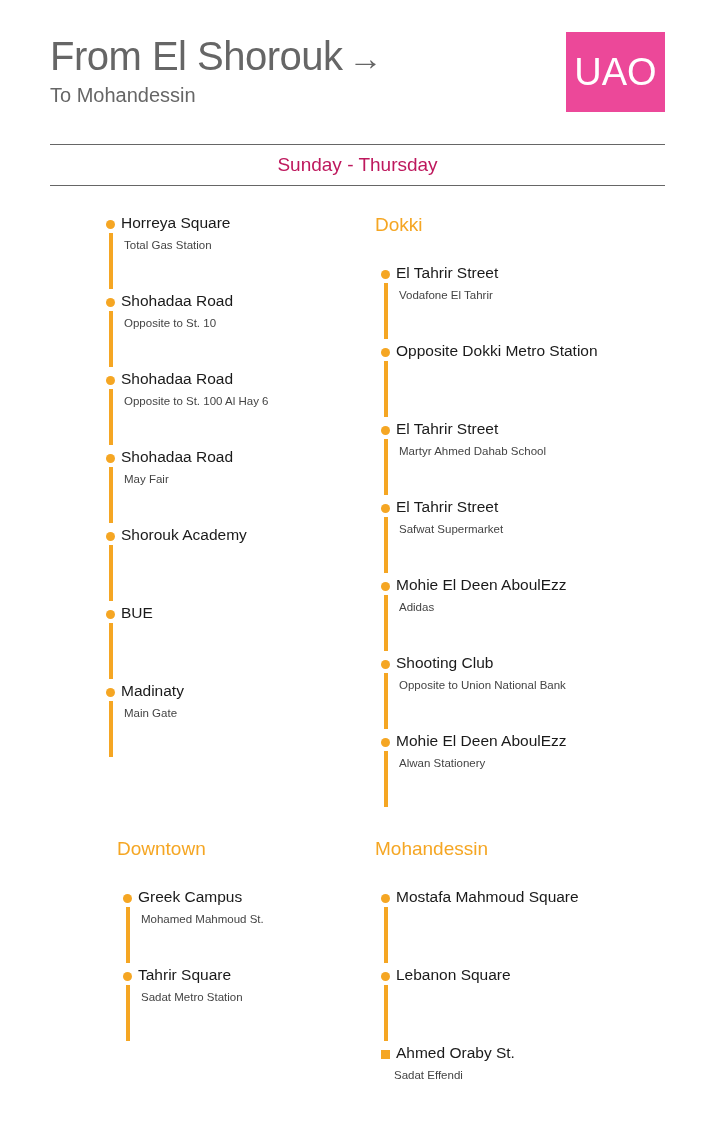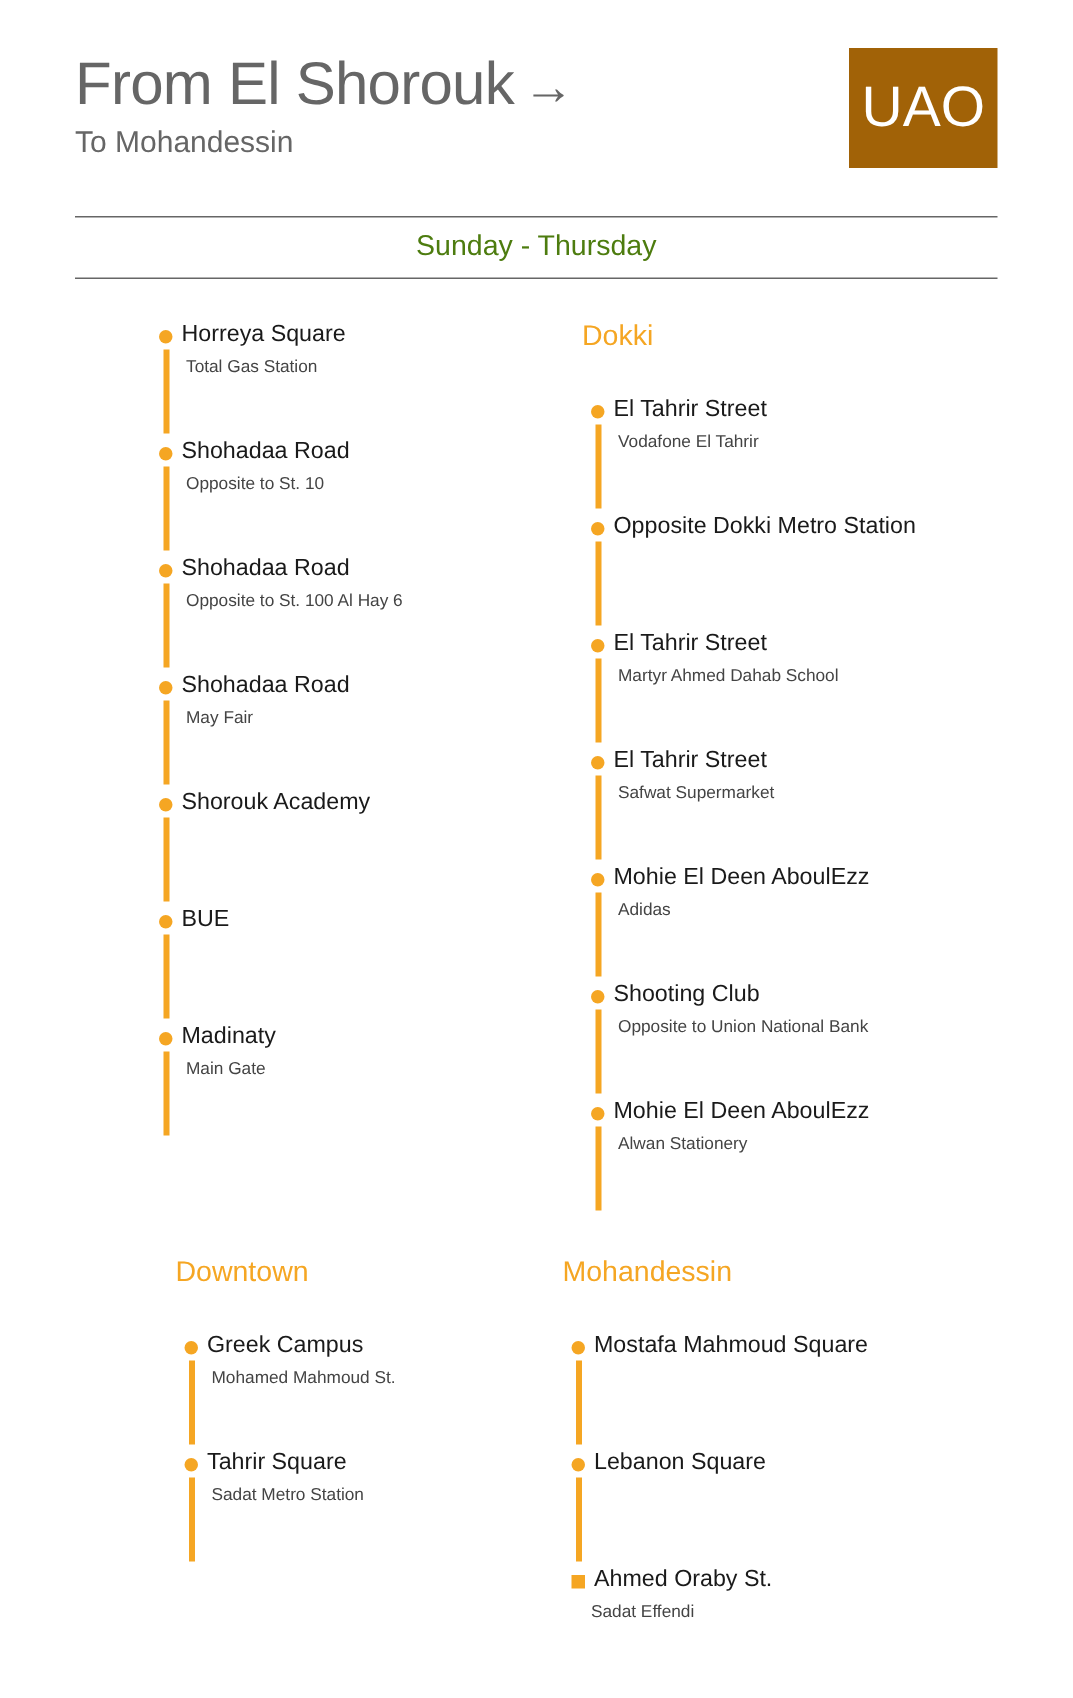--- a/index.html
+++ b/index.html
@@ -3,24 +3,24 @@
 <meta charset="utf-8">
 <style>
   * { box-sizing: border-box; margin: 0; padding: 0; }
   html, body { width: 715px; height: 1132px; background: #ffffff; }
   body { font-family: "Liberation Sans", "DejaVu Sans", sans-serif; color: #222; position: relative; overflow: hidden; }
 
   .header { position: absolute; left: 50px; top: 32px; width: 615px; height: 80px; }
   .title { position: absolute; left: 0; top: 2px; font-size: 40px; color: #666666; letter-spacing: -0.5px; white-space: nowrap; line-height: 44px; }
   .title .arrow { font-size: 34px; margin-left: 6px; color: #666; }
   .subtitle { position: absolute; left: 0; top: 50px; font-size: 20px; color: #666666; line-height: 26px; }
-  .logo { position: absolute; right: 0; top: 0; width: 99px; height: 80px; background: #a16207; color: #ffffff; font-size: 38px; display: flex; align-items: center; justify-content: center; letter-spacing: 0px; }
+  .logo { position: absolute; right: 0; top: 0; width: 99px; height: 80px; background: #ec4899; color: #ffffff; font-size: 38px; display: flex; align-items: center; justify-content: center; letter-spacing: 0px; }
 
   .days-bar { position: absolute; left: 50px; top: 144px; width: 615px; height: 42px; border-top: 1px solid #666; border-bottom: 1px solid #666; display: flex; align-items: center; justify-content: center; }
-  .days-bar span { font-size: 19px; color: #4d7c0f; }
+  .days-bar span { font-size: 19px; color: #be185d; }
 
   .section { position: absolute; width: 275px; }
   .section-title { font-size: 19px; color: #f5a623; height: 24px; line-height: 24px; margin-bottom: 26px; }
   .stop { position: relative; height: 78px; padding-left: 21px; }
   .stop .dot { position: absolute; left: 6px; top: 7px; width: 9px; height: 9px; border-radius: 50%; background: #f5a623; }
   .stop .dot.square { border-radius: 0; }
   .stop .line { position: absolute; left: 9px; top: 20px; width: 4px; height: 56px; background: #f5a623; }
   .stop .name { font-size: 15.5px; color: #1a1a1a; line-height: 20px; white-space: nowrap; }
   .stop .landmark { font-size: 11.5px; color: #444; line-height: 14px; margin-top: 5px; margin-left: 3px; white-space: nowrap; }
   .stop.last .landmark { margin-left: -2px; }
@@ -78,21 +78,21 @@
       <div class="landmark"></div>
     </div>
   <div class="stop">
       <span class="dot"></span>
       <span class="line"></span>
       <div class="name">Madinaty</div>
       <div class="landmark">Main Gate</div>
     </div>
 </div>
 
-<div class="section" style="left:375px; top:213px;margin-left:13px;">
+<div class="section" style="left:375px; top:213px;">
   <div class="section-title">Dokki</div>
   <div class="stop">
       <span class="dot"></span>
       <span class="line"></span>
       <div class="name">El Tahrir Street</div>
       <div class="landmark">Vodafone El Tahrir</div>
     </div>
   <div class="stop">
       <span class="dot"></span>
       <span class="line"></span>

